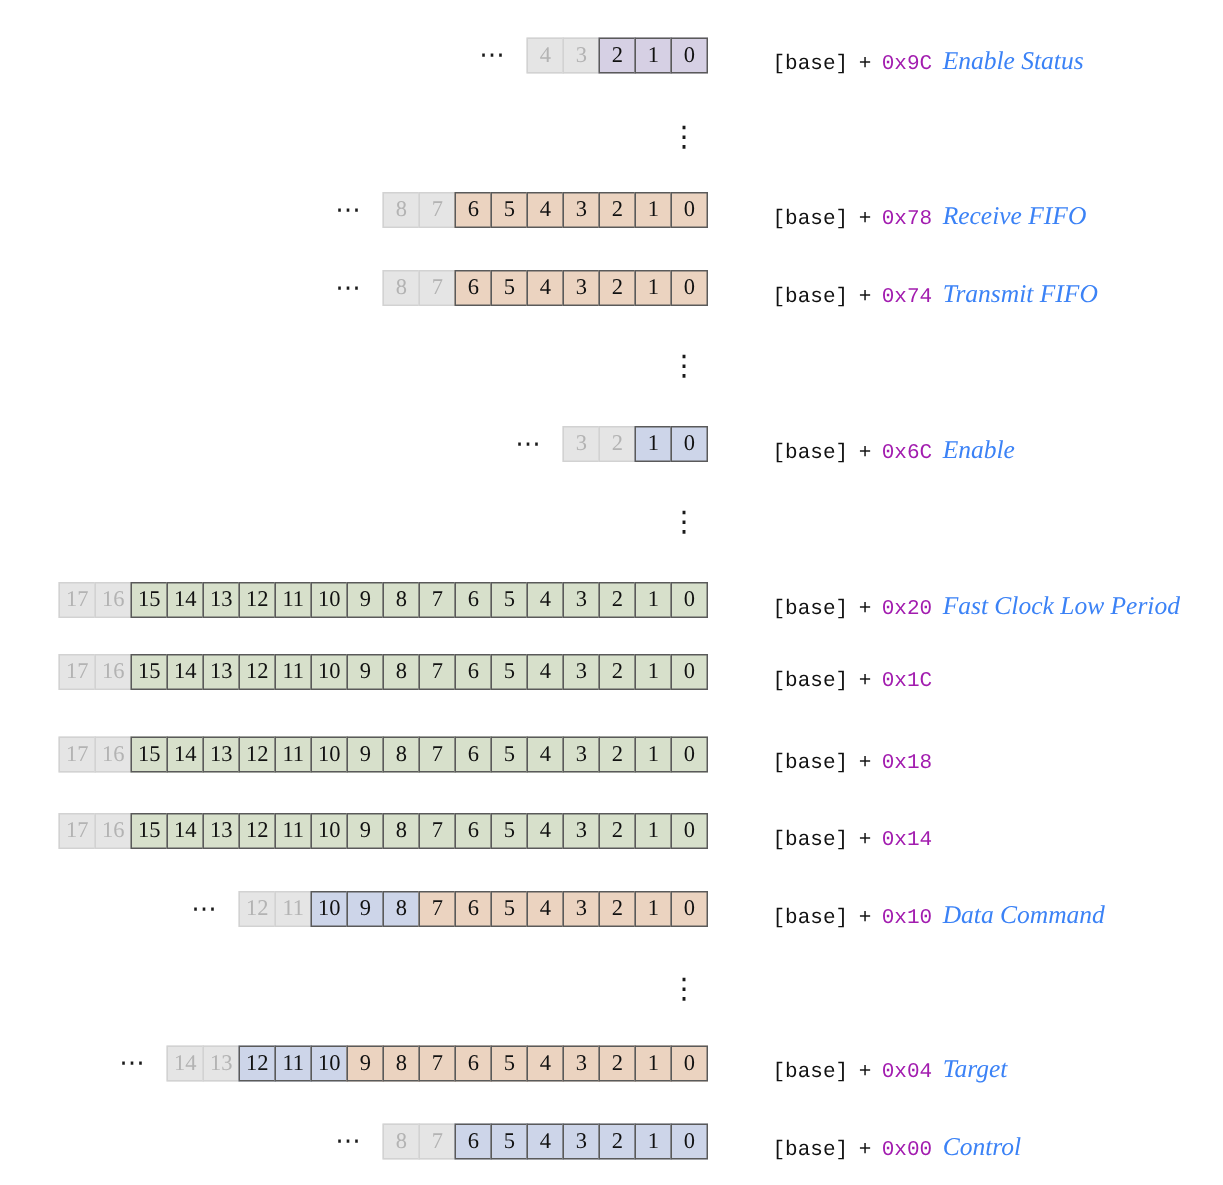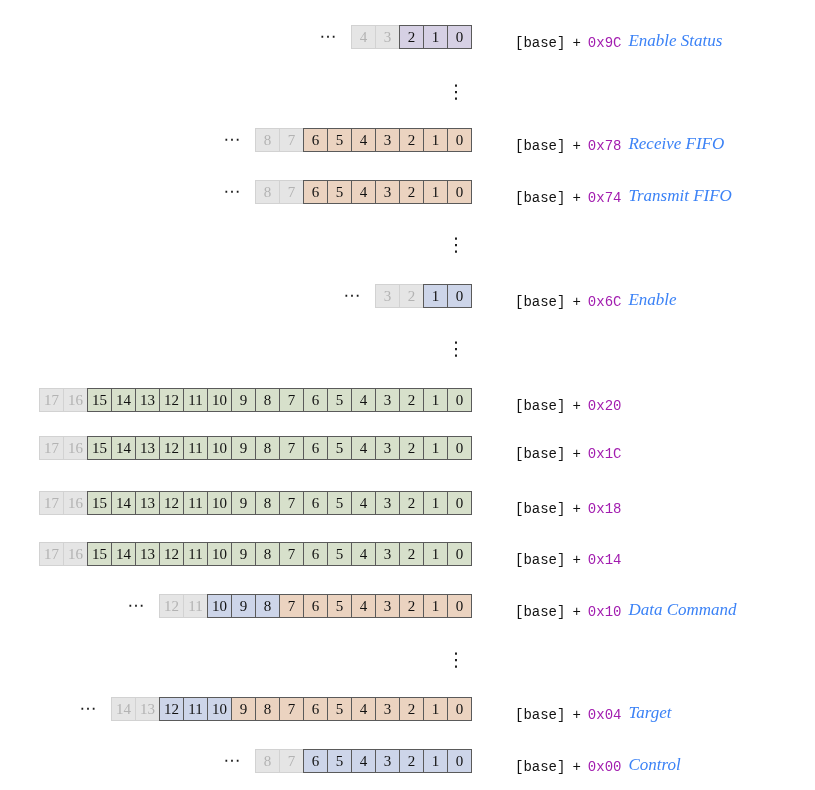--- a/index.html
+++ b/index.html
@@ -239,20 +239,21 @@
           <div class="cell green">3</div>
           <div class="cell green">2</div>
           <div class="cell green">1</div>
           <div class="cell green">0</div>
         </div>
       </div>
       <div class="row-label">
         <span class="mono">[base]</span>
         <span class="plus">+</span>
         <span class="offset">0x20</span>
+        <span class="regname">Fast Clock Low Period</span>
       </div>
     </div>
     <div class="reg-row" style="top: 436px;">
       <div class="row-left">
         <div class="cells">
           <div class="cell ghost">17</div>
           <div class="cell ghost">16</div>
           <div class="cell green">15</div>
           <div class="cell green">14</div>
           <div class="cell green">13</div>

